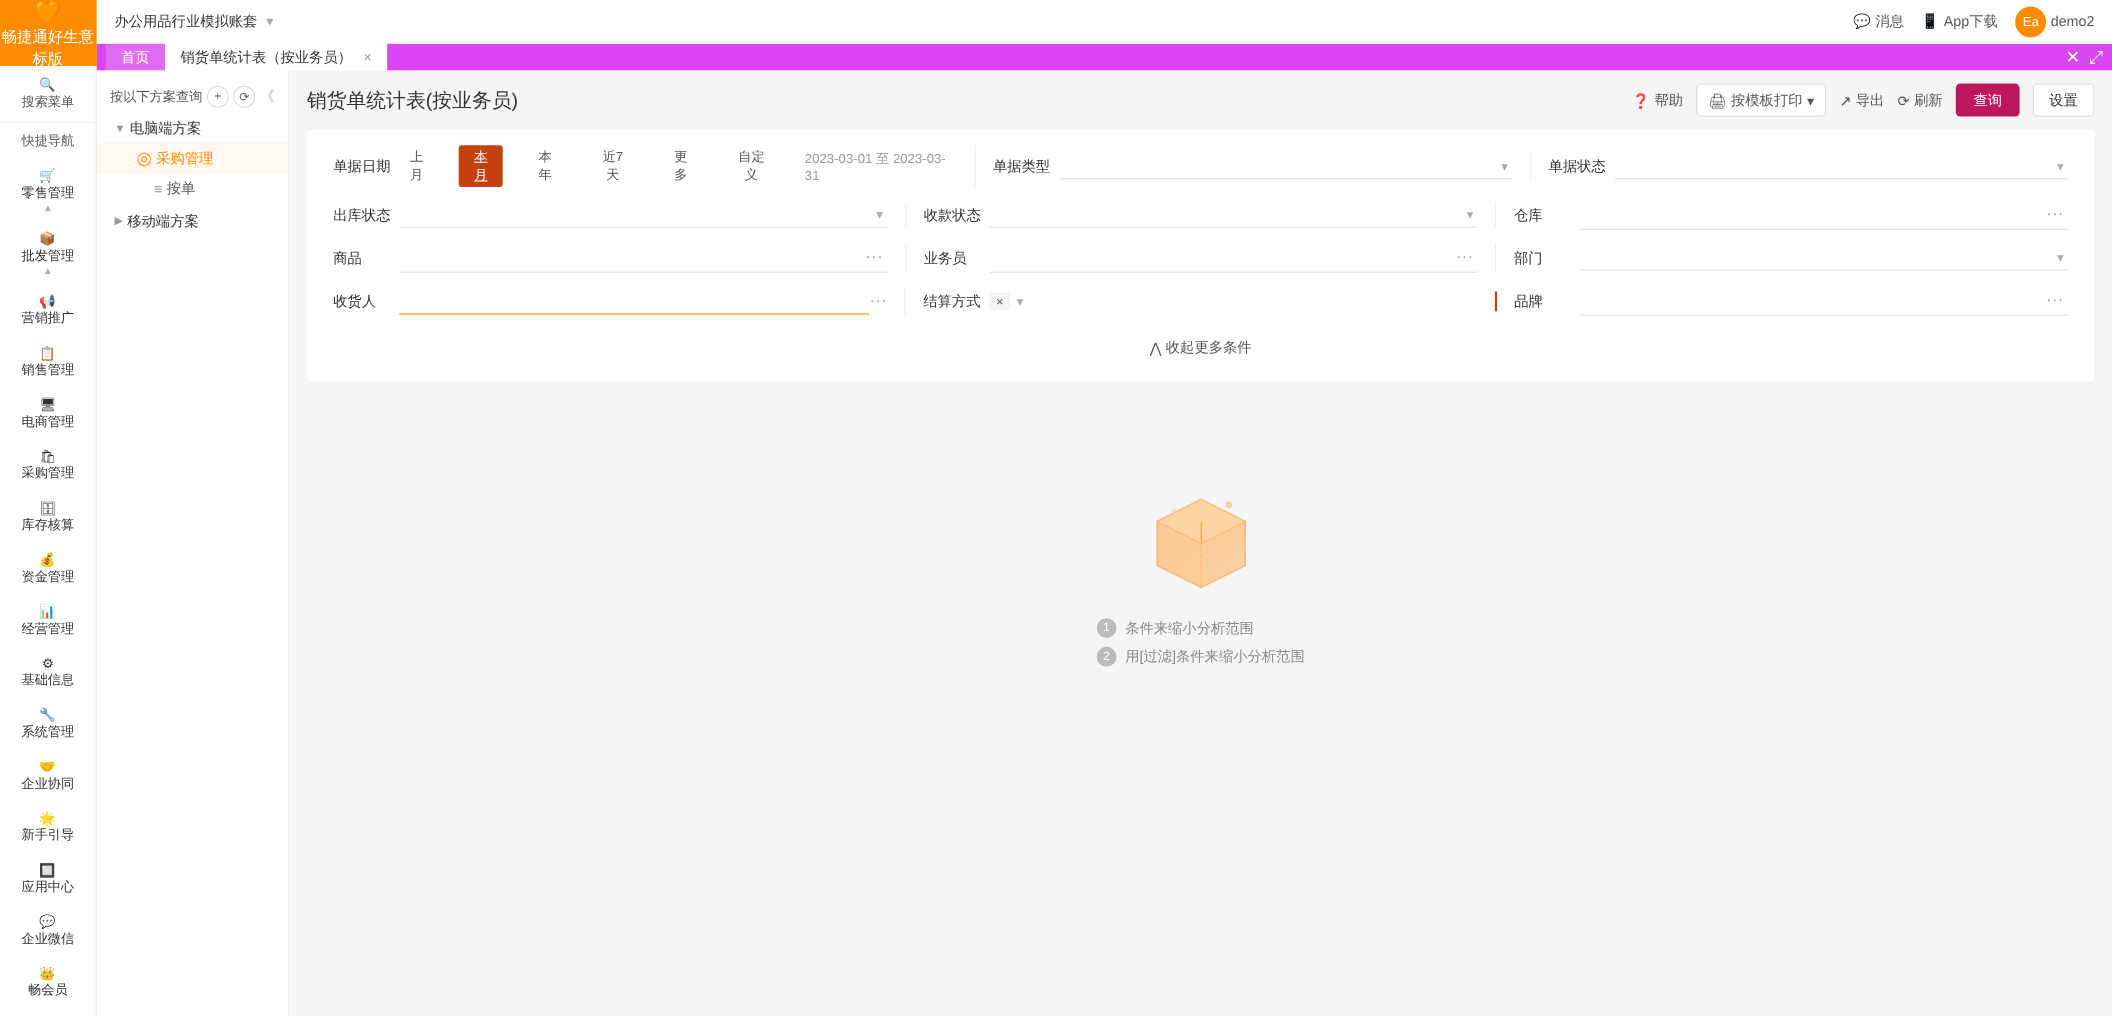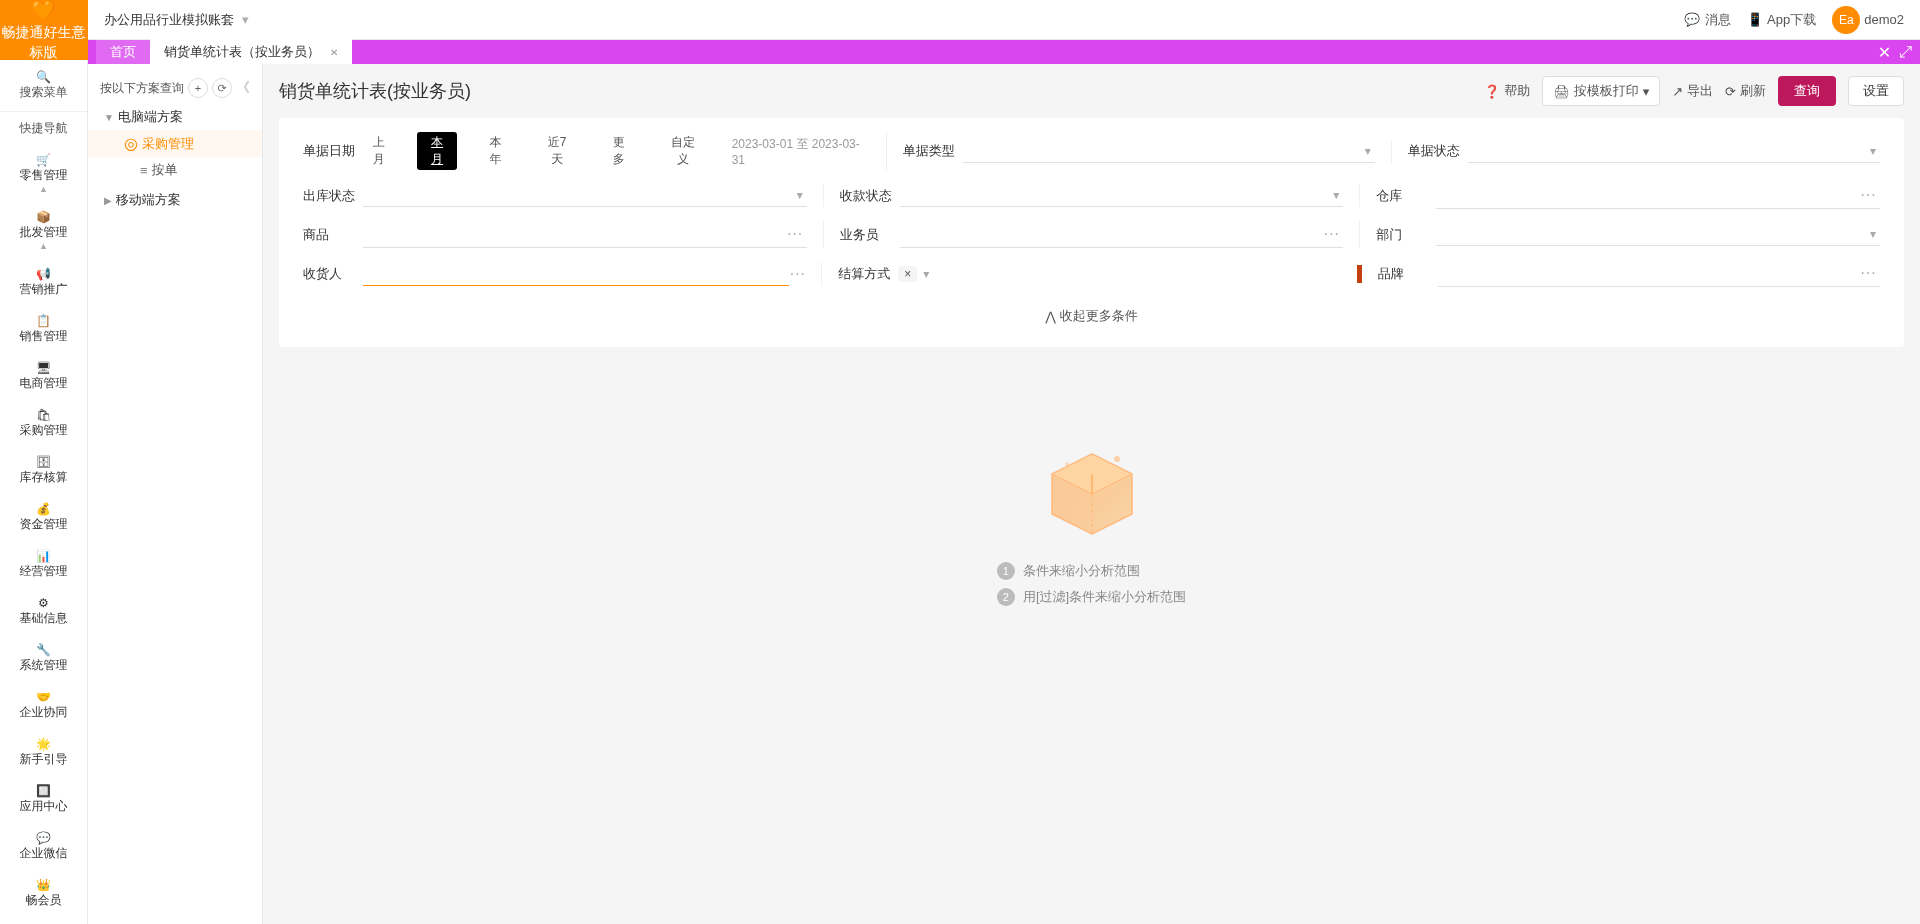--- a/index.html
+++ b/index.html
@@ -63,21 +63,21 @@
     .filter-row:last-child { margin-bottom: 0; }
     .filter-field { display: flex; align-items: center; flex: 1; min-width: 0; padding: 0 8px; }
     .filter-label { font-size: 13px; color: #333; white-space: nowrap; min-width: 60px; }
     .filter-input { flex: 1; border: none; border-bottom: 1px solid #e0e0e0; padding: 4px 4px; font-size: 13px; color: #333; outline: none; background: transparent; cursor: pointer; }
     .filter-input.active-bottom { border-bottom: 1px solid #ff8c00; }
     .filter-select { flex: 1; display: flex; align-items: center; justify-content: space-between; border: none; border-bottom: 1px solid #e0e0e0; padding: 4px 4px; font-size: 13px; color: #333; cursor: pointer; }
     .filter-dots { color: #aaa; font-size: 16px; cursor: pointer; }
     .filter-arrow { color: #aaa; font-size: 12px; }
     .date-bar { display: flex; align-items: center; gap: 19px; font-size: 13px; }
     .date-btn { padding: 2px 8px; border-radius: 3px; cursor: pointer; color: #555; font-size: 12px; border: none; background: transparent; }
-    .date-btn.active { background: #000000; color: #fff; border-radius: 3px; text-decoration: underline; }
+    .date-btn.active { background: #c2410c; color: #fff; border-radius: 3px; text-decoration: underline; }
     .date-range { font-size: 12px; color: #999; margin-left: 4px; }
     .filter-tag { display: flex; align-items: center; gap: 4px; background: #f5f5f5; border-radius: 3px; padding: 1px 6px; font-size: 12px; color: #555; }
     .collapse-more { text-align: center; padding: 8px; }
     .collapse-more-btn { font-size: 13px; color: #555; cursor: pointer; display: inline-flex; align-items: center; gap: 4px; }
 
     
     .empty-state { display: flex; flex-direction: column; align-items: center; justify-content: center; padding: 80px 0; }
     .empty-tips { display: flex; flex-direction: column; gap: 8px; }
     .empty-tip { display: flex; align-items: center; gap: 8px; font-size: 13px; color: #888; }
     .tip-num { width: 18px; height: 18px; border-radius: 50%; background: #bbb; color: #fff; display: flex; align-items: center; justify-content: center; font-size: 11px; }
@@ -342,21 +342,21 @@
             </div>
           </div>
         </div>
 
         <div class="filter-row">
           <div class="filter-field" style="flex:1;border-right:1px solid #f0f0f0;padding-right:16px;">
             <span class="filter-label">收货人</span>
             <input class="filter-input active-bottom" value="" style="flex: 1 1 0%;">
             <span class="filter-dots">···</span>
           </div>
-          <div class="filter-field" style="flex:1;border-right:5px solid #c2410c;padding:0 16px;">
+          <div class="filter-field" style="flex:1;border-right:2px solid #c2410c;padding:0 16px;">
             <span class="filter-label">结算方式</span>
             <div style="flex:1;display:flex;align-items:center;gap:6px;">
               <div class="filter-tag">
                 <span>×</span>
               </div>
               <span class="filter-arrow">▾</span>
             </div>
           </div>
           <div class="filter-field" style="flex:1;padding-left:16px;">
             <span class="filter-label">品牌</span>

